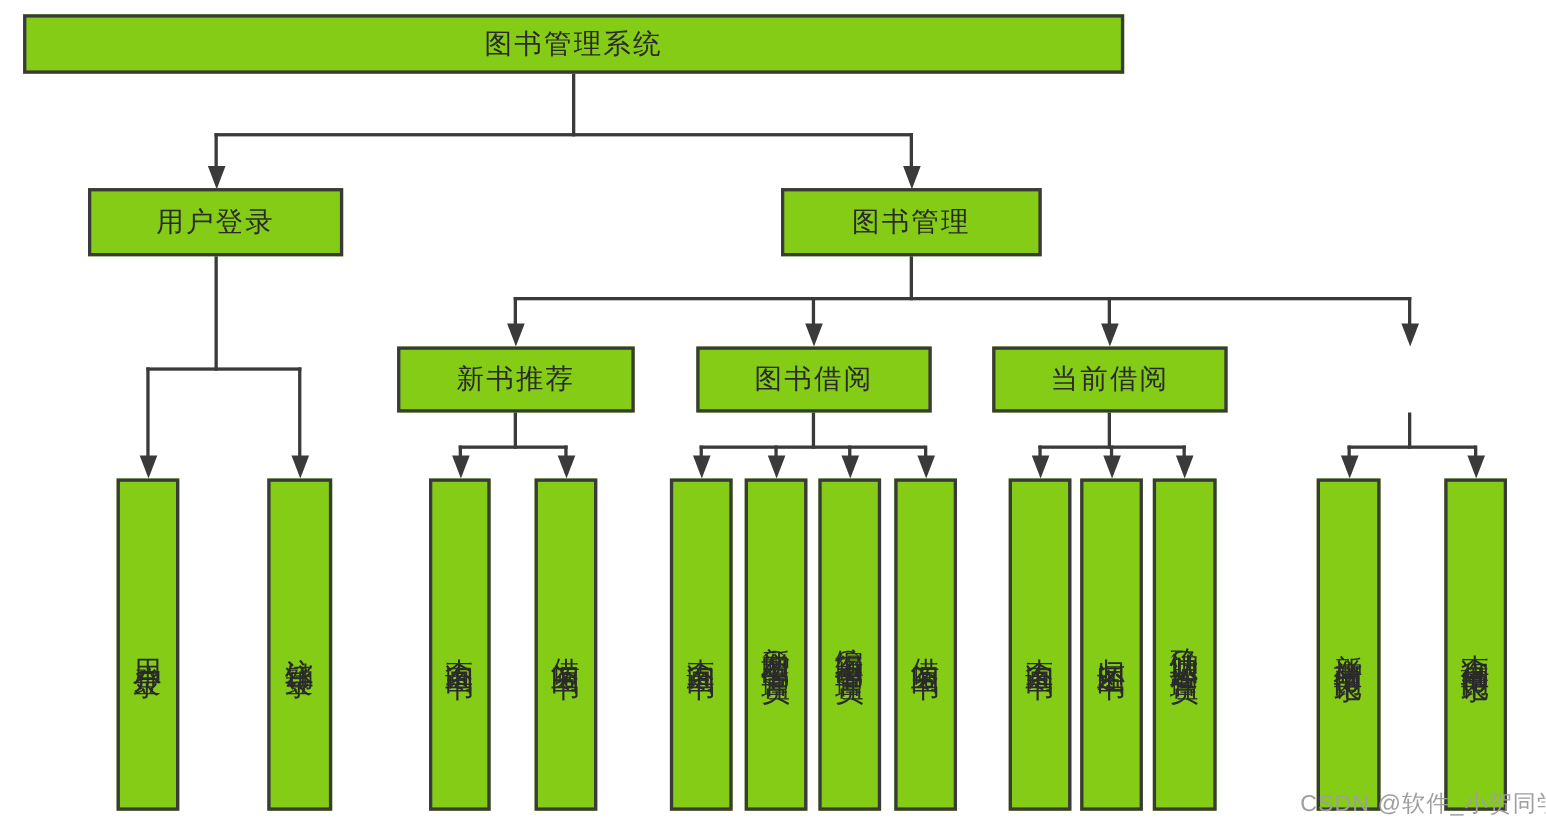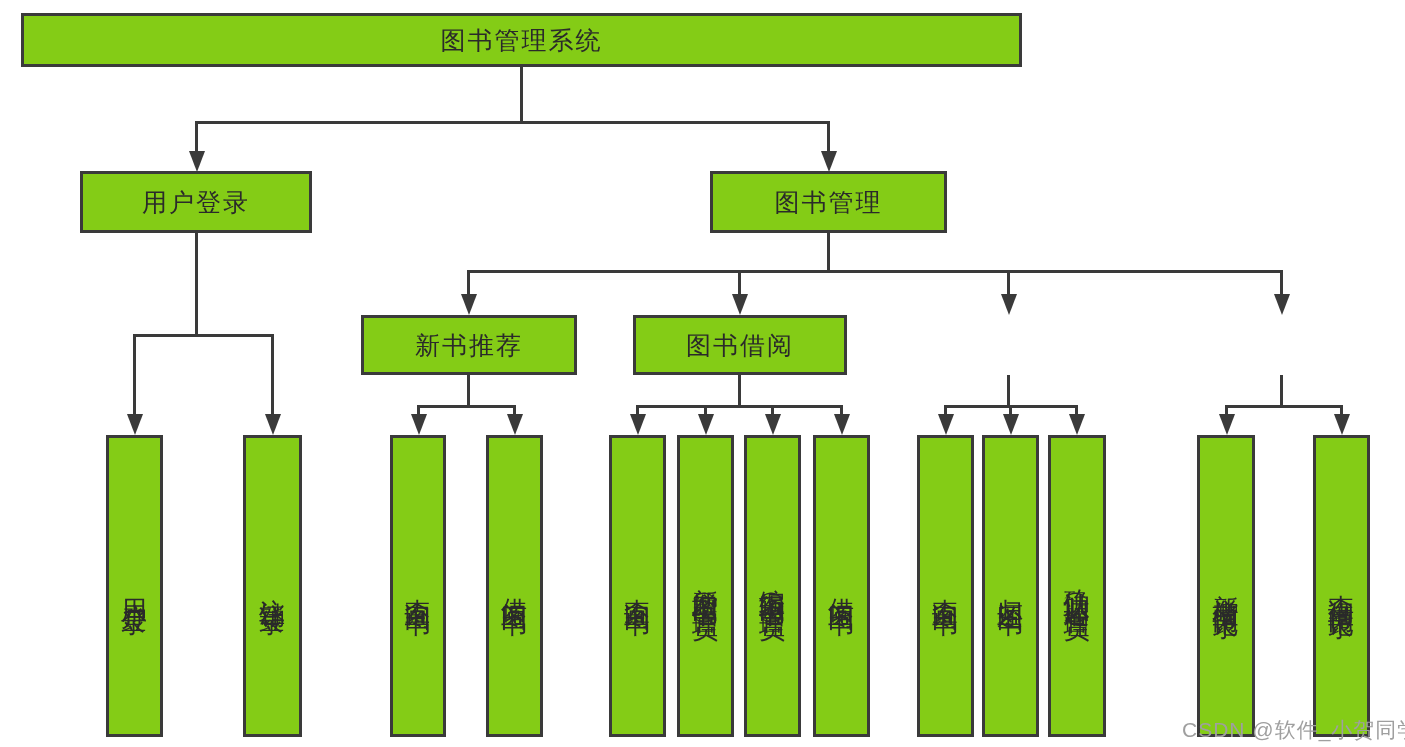--- a/index.html
+++ b/index.html
@@ -102,20 +102,23 @@
   <div class="arrow" style="left:1001px;top:294px;"></div>
   <div class="vline" style="left:1280px;top:270px;height:26px;"></div>
   <div class="arrow" style="left:1274px;top:294px;"></div>
 
   <div class="node hnode" style="left:361px;top:315px;width:216px;height:60px;">
     <span>新书推荐</span>
   </div>
   <div class="node hnode" style="left:633px;top:315px;width:214px;height:60px;">
     <span>图书借阅</span>
   </div>
+  <div class="node hnode" style="left:902px;top:315px;width:214px;height:60px;">
+    <span>当前借阅</span>
+  </div>
 
   <div class="vline" style="left:467px;top:375px;height:33px;"></div>
   <div class="hline" style="left:417px;top:405px;width:99px;"></div>
   <div class="vline" style="left:417px;top:405px;height:14px;"></div>
   <div class="arrow" style="left:411px;top:414px;"></div>
   <div class="vline" style="left:513px;top:405px;height:14px;"></div>
   <div class="arrow" style="left:507px;top:414px;"></div>
 
   <div class="vline" style="left:738px;top:375px;height:33px;"></div>
   <div class="hline" style="left:636px;top:405px;width:205px;"></div>

